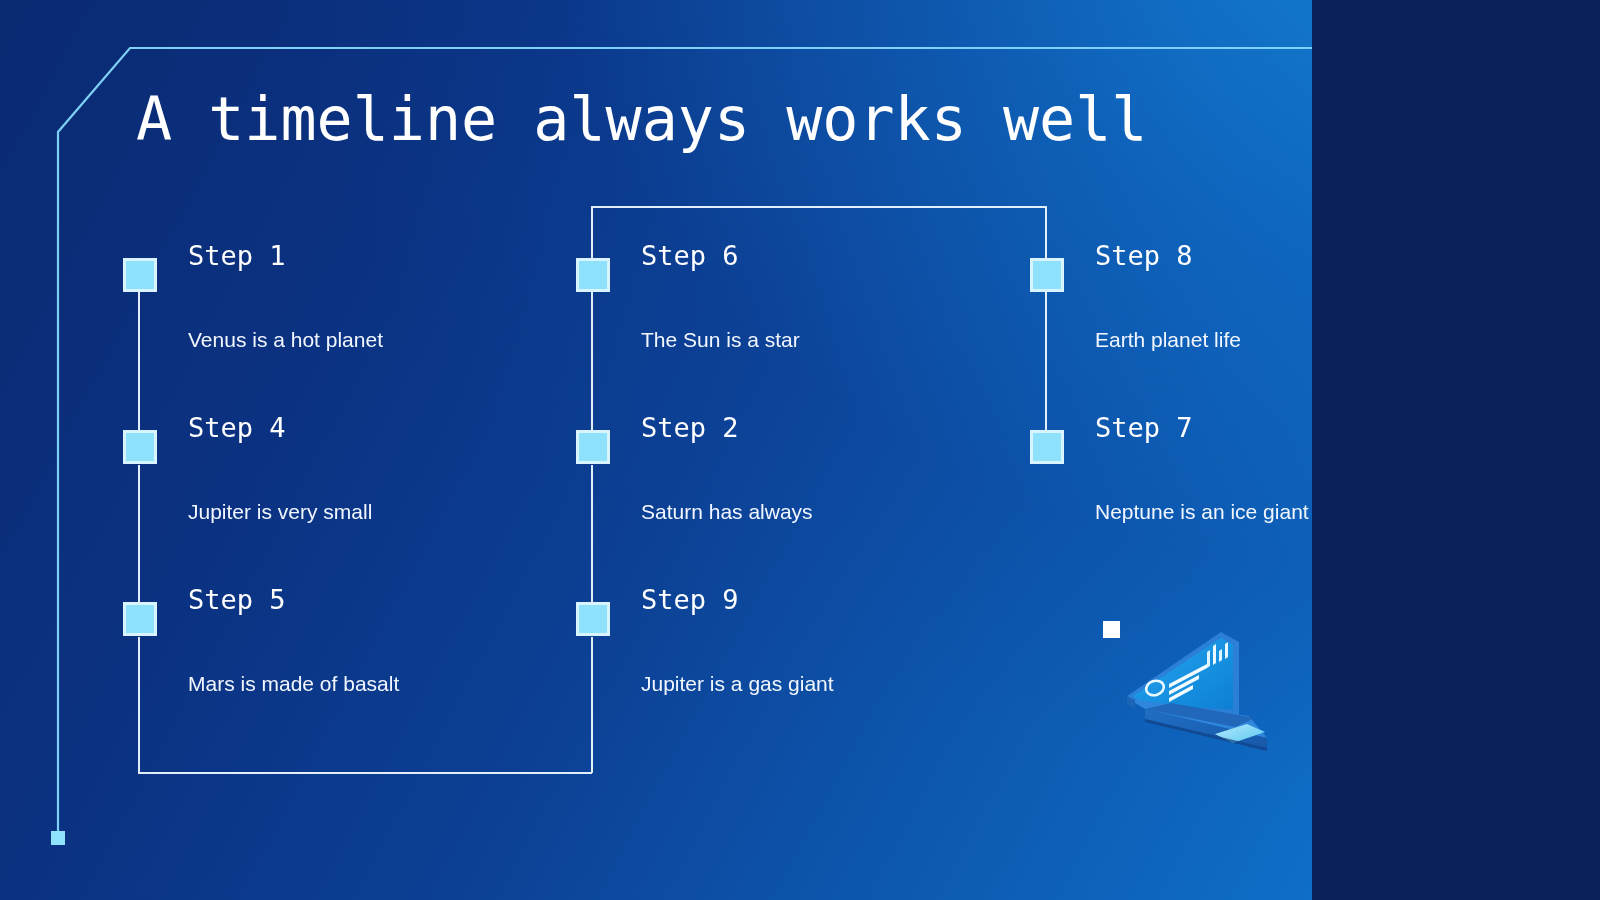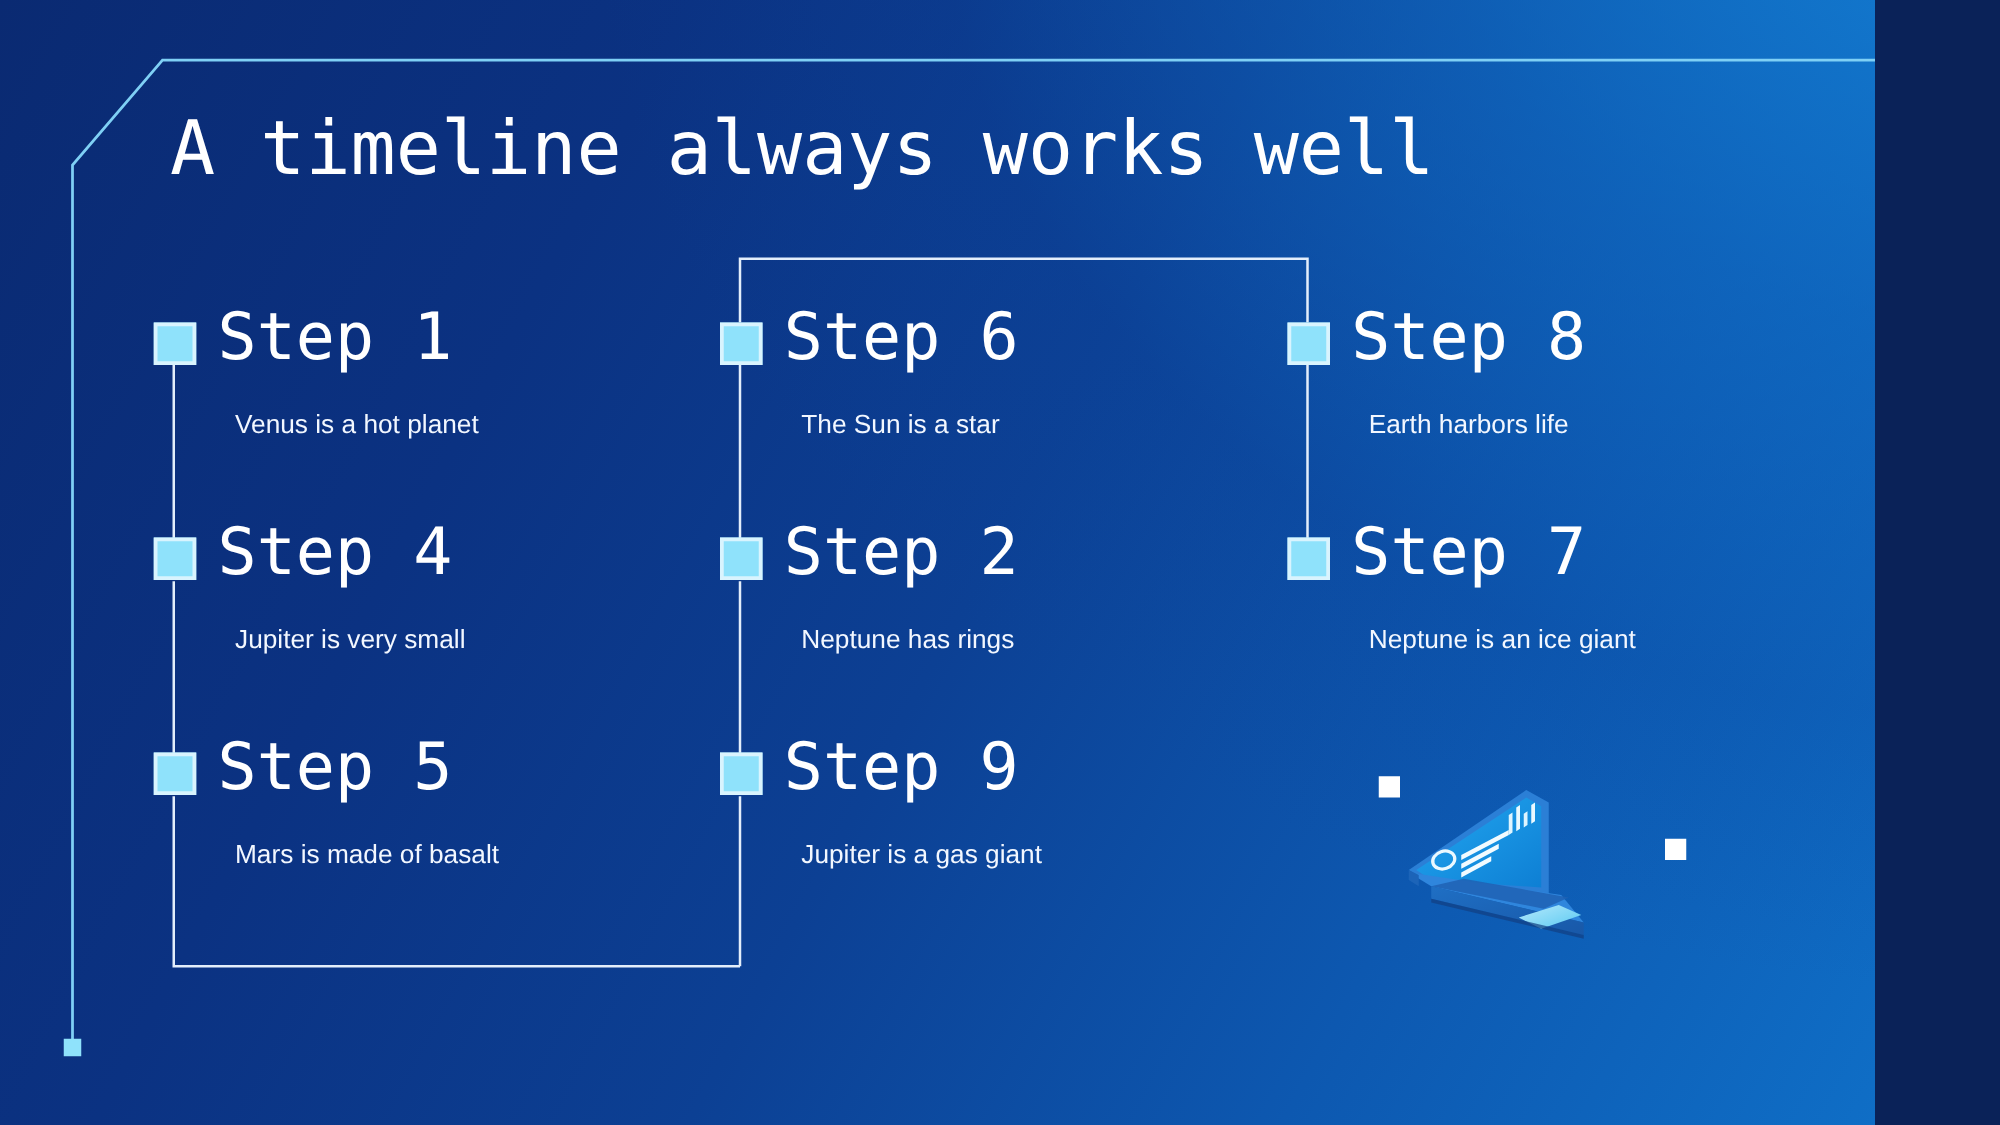--- a/index.html
+++ b/index.html
@@ -2,21 +2,21 @@
 <html><head>
 <meta charset="utf-8">
 <style>
   html, body {
     margin: 0;
     padding: 0;
     background: #0a2258;
   }
   #slide {
     position: relative;
-    width: 1500px;
+    width: 1312px;
     height: 900px;
     overflow: hidden;
     font-family: "Liberation Sans", sans-serif;
     background:
       radial-gradient(ellipse 1400px 1100px at 108% -12%, rgba(20,130,214,0.95) 0%, rgba(16,110,198,0.55) 34%, rgba(11,70,160,0.18) 62%, rgba(10,40,120,0) 82%),
       linear-gradient(118deg, #0a2a72 0%, #0b3282 28%, #0c4094 52%, #0d58b0 76%, #0f6ec6 100%);
   }
 
   
   .frame-svg {
@@ -54,24 +54,24 @@
     left: 0;
     top: 0;
     width: 28px;
     height: 28px;
     background: #8fe2fb;
     border: 3px solid #d9f4fe;
     box-sizing: content-box;
   }
   .step .step-title {
     position: absolute;
-    left: 51px;
+    left: 65px;
     top: -18px;
     font-family: "DejaVu Sans Mono", "Liberation Mono", monospace;
-    font-size: 52px;
+    font-size: 27px;
     color: #ffffff;
     white-space: nowrap;
     font-weight: 400;
   }
   .step .step-desc {
     position: absolute;
     left: 65px;
     top: 70px;
     font-family: "Liberation Sans", sans-serif;
     font-size: 21px;
@@ -143,33 +143,33 @@
 
     <div class="step" style="left:576px; top:258px;">
       <div class="marker"></div>
       <div class="step-title">Step 6</div>
       <div class="step-desc">The Sun is a star</div>
     </div>
 
     <div class="step" style="left:576px; top:430px;">
       <div class="marker"></div>
       <div class="step-title">Step 2</div>
-      <div class="step-desc">Neptune has rings</div>
+      <div class="step-desc">Saturn has always</div>
     </div>
 
     <div class="step" style="left:576px; top:602px;">
       <div class="marker"></div>
       <div class="step-title">Step 9</div>
       <div class="step-desc">Jupiter is a gas giant</div>
     </div>
 
     <div class="step" style="left:1030px; top:258px;">
       <div class="marker"></div>
       <div class="step-title">Step 8</div>
-      <div class="step-desc">Earth harbors life</div>
+      <div class="step-desc">Earth planet life</div>
     </div>
 
     <div class="step" style="left:1030px; top:430px;">
       <div class="marker"></div>
       <div class="step-title">Step 7</div>
       <div class="step-desc">Neptune is an ice giant</div>
     </div>
   </div>
 
   <div class="deco-square" style="left:1103px; top:621px; width:17px; height:17px;"></div>

